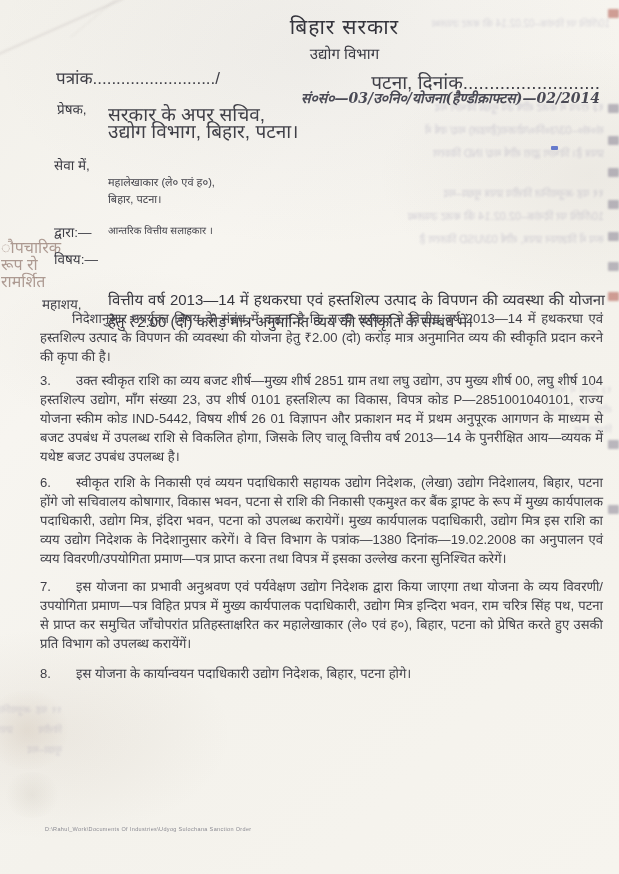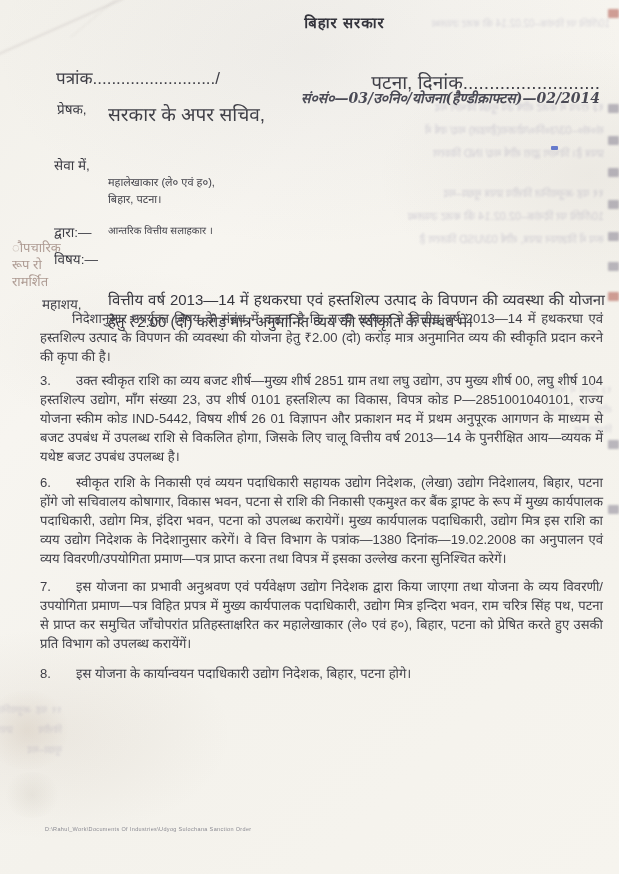--- a/index.html
+++ b/index.html
@@ -31,24 +31,24 @@
     background:radial-gradient(circle, rgba(150,120,90,0.12), rgba(0,0,0,0) 70%); }
   .stain.s2 { width:60px; height:46px; left:2px; top:772px;
     background:radial-gradient(circle, rgba(140,130,110,0.10), rgba(0,0,0,0) 70%); }
   .edge-mark { position:absolute; z-index:1; right:0px; width:11px; height:9px;
     background:rgba(90,85,110,0.38); filter:blur(1.1px); border-radius:1px; }
   .edge-mark.red { background:rgba(168,70,58,0.5); }
   .blue-dot { position:absolute; z-index:2; left:551px; top:146px; width:7px; height:4px;
     background:#3a56c4; opacity:.75; filter:blur(.4px); border-radius:1px; }
   
   .margin-note { position:absolute; z-index:1; left:1px; top:239px;
-    font-size:13px; line-height:17px; color:rgba(125,95,85,0.6); filter:blur(.35px);padding-left:11px; }
+    font-size:16px; line-height:17px; color:rgba(125,95,85,0.6); filter:blur(.35px); }
   
   .hdr { position:absolute; left:70px; top:12px; width:549px; text-align:center; }
-  .hdr .govt { font-size:15px; font-weight:700; letter-spacing:1px; color:#34343c; }
+  .hdr .govt { font-size:21px; font-weight:400; letter-spacing:1px; color:#34343c; }
   .hdr .dept { font-size:15px; margin-top:3px; color:#3a3a42; }
   
   .patrank { position:absolute; left:56px; top:66px; font-size:17px; }
   .place-date { position:absolute; right:19px; top:69px; font-size:19px; }
   .fileref { position:absolute; right:19px; top:88px; font-size:14px;
     font-family:"DejaVu Serif", serif; font-style:italic; font-weight:bold; color:#4a4a55; }
   
   .lbl { font-size:13.5px; color:#3c3c44; }
   .sender-label    { position:absolute; left:57px; top:100px; }
   .sender-lines    { position:absolute; left:108px; top:106px; font-size:19px; line-height:17px; }
@@ -116,29 +116,31 @@
   <div class="margin-note">
     <div>ौपचारिक</div>
     <div>रूप रो</div>
     <div>रामर्शित</div>
   </div>
 
   <div class="layer-content">
 
     <div class="hdr">
       <div class="govt">बिहार सरकार</div>
+      <div class="dept">उद्योग विभाग</div>
     </div>
 
     <div class="patrank"><span>पत्रांक</span><span>..........................</span><span>/</span></div>
     <div class="place-date"><span>पटना, दिनांक</span><span>..........................</span></div>
     <div class="fileref">सं०सं०—03/उ०नि०/योजना(हैण्डीक्राफ्टस)—02/2014</div>
 
     <div class="lbl sender-label">प्रेषक,</div>
     <div class="sender-lines">
       <div>सरकार के अपर सचिव,</div>
+      <div>उद्योग विभाग, बिहार, पटना।</div>
     </div>
 
     <div class="lbl recipient-label">सेवा में,</div>
     <div class="recipient-lines">
       <div>महालेखाकार (ले० एवं ह०),</div>
       <div>बिहार, पटना।</div>
     </div>
 
     <div class="lbl through-label">द्वारा:—</div>
     <div class="through-text">आन्तरिक वित्तीय सलाहकार    ।</div>

